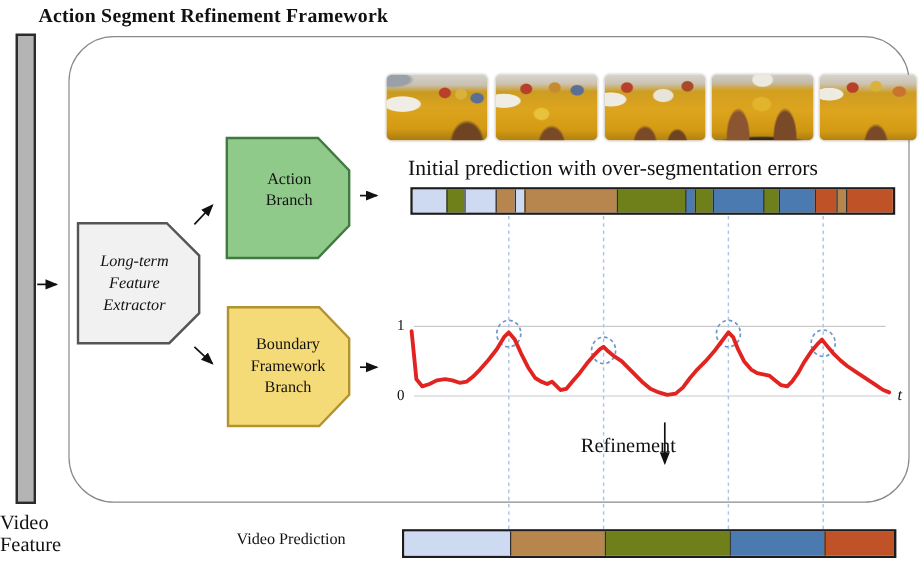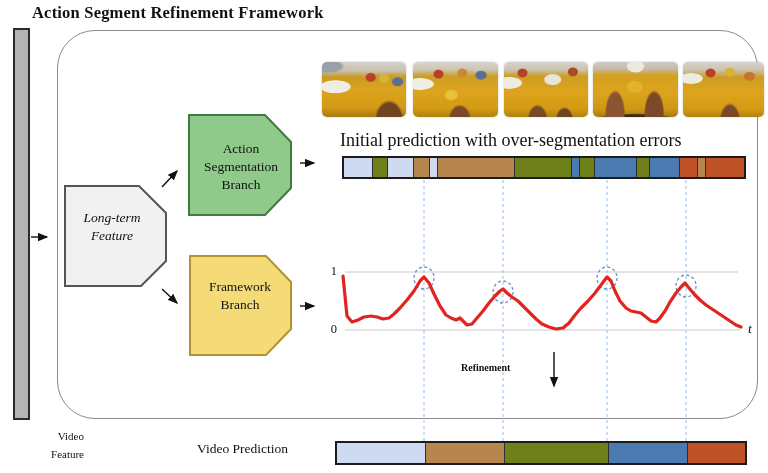--- a/index.html
+++ b/index.html
@@ -2,36 +2,36 @@
 <html><head>
 <meta charset="utf-8">
 <style>
   html,body{margin:0;padding:0;background:#ffffff;}
   #canvas{position:relative;width:768px;height:473px;background:#ffffff;overflow:hidden;
           font-family:"Liberation Serif", serif;color:#111;}
   .abs{position:absolute;}
   #title{left:32px;top:3px;width:736px;text-align:left;font-size:16.5px;font-weight:bold;letter-spacing:.2px;}
   
   #vf-bar{left:13px;top:28px;width:13px;height:388px;background:#b4b4b4;border:2px solid #2b2b2b;}
-  #vf-label{left:0px;top:427px;width:60px;text-align:right;font-size:11px;line-height:18px;padding-left:24px;}
+  #vf-label{left:0px;top:427px;width:60px;text-align:left;font-size:17px;line-height:18px;}
   
   #frame-box{left:57px;top:30px;width:699px;height:387px;border:1.5px solid #8a8a8a;border-radius:38px;background:#fff;}
   
   #overlay{left:0;top:0;width:768px;height:473px;pointer-events:none;}
   
   .node-label{text-align:center;font-size:13.5px;line-height:18px;}
   #extractor-label{left:62px;top:209px;width:100px;font-style:italic;}
   #action-label{left:189px;top:140px;width:104px;}
   #boundary-label{left:190px;top:278px;width:100px;}
   
   #init-caption{left:340px;top:130px;font-size:18px;white-space:nowrap;}
   .ylab{left:320px;width:17px;text-align:right;font-size:12.5px;}
   #ylab1{top:264px;} #ylab0{top:322px;}
   #tlab{left:748px;top:321px;font-size:13.5px;font-style:italic;}
-  #refine-label{left:461px;top:362px;font-size:10px;font-weight:bold;}
+  #refine-label{left:484px;top:362px;font-size:17px;font-weight:normal;}
   #final-label{left:197px;top:441px;font-size:13.5px;white-space:nowrap;}
   
   .segbar{display:flex;border:2px solid #1c1c1c;background:#fff;}
   #initial-bar{left:342px;top:156px;width:400px;height:19px;}
   #final-bar{left:335px;top:441px;width:408px;height:20px;}
   .segbar>div{height:100%;}
   
   .frame{position:absolute;top:62px;height:55px;border-radius:5px;overflow:hidden;box-shadow:0 0 2px rgba(0,0,0,.25);}
   .f1{left:322px;width:84px;background:
     radial-gradient(ellipse 26px 11px at 16% 45%, #f0ede5 55%, rgba(240,237,229,0) 62%),
@@ -124,27 +124,28 @@
       </g>
 
     <polyline id="curve" fill="none" stroke-width="3.2" stroke-linejoin="round" stroke-linecap="round" points="343,276 347,316 352,322 358,320 364,317 371,316 377,317 383,319 389,318 394,314 400,308 407,300 414,291 420,281 424,277 429,283 434,294 440,306 446,315 451,318 456,320 460,318 463,321 467,325 472,324 477,318 483,311 489,303 495,296 500,291 503,289 507,293 512,297 518,301 524,307 530,313 536,319 542,324 549,327 556,329 563,328 569,323 575,315 581,308 588,301 595,293 601,285 607,277 611,281 615,291 620,301 626,308 631,311 636,312 641,313 646,317 651,321 656,322 660,318 665,311 670,302 676,293 681,287 685,283 689,288 694,294 700,300 706,305 712,309 718,313 724,317 730,321 736,325 741,327" stroke="#e22420"></polyline>
 
     <line x1="554" y1="352" x2="554" y2="386" stroke="#111" stroke-width="1.4" marker-end="url(#arw)"></line>
   </svg>
 
   <div id="extractor-label" class="abs node-label">
     <div>Long-term</div>
     <div>Feature</div>
+    <div>Extractor</div>
   </div>
   <div id="action-label" class="abs node-label">
     <div>Action</div>
-    <div>Segmentation</div>
     <div>Branch</div>
   </div>
   <div id="boundary-label" class="abs node-label">
+    <div>Boundary</div>
     <div>Framework</div>
     <div>Branch</div>
   </div>
 
   <div class="frame f1"></div>
   <div class="frame f2"></div>
   <div class="frame f3"></div>
   <div class="frame f4"></div>
   <div class="frame f5"></div>
 

